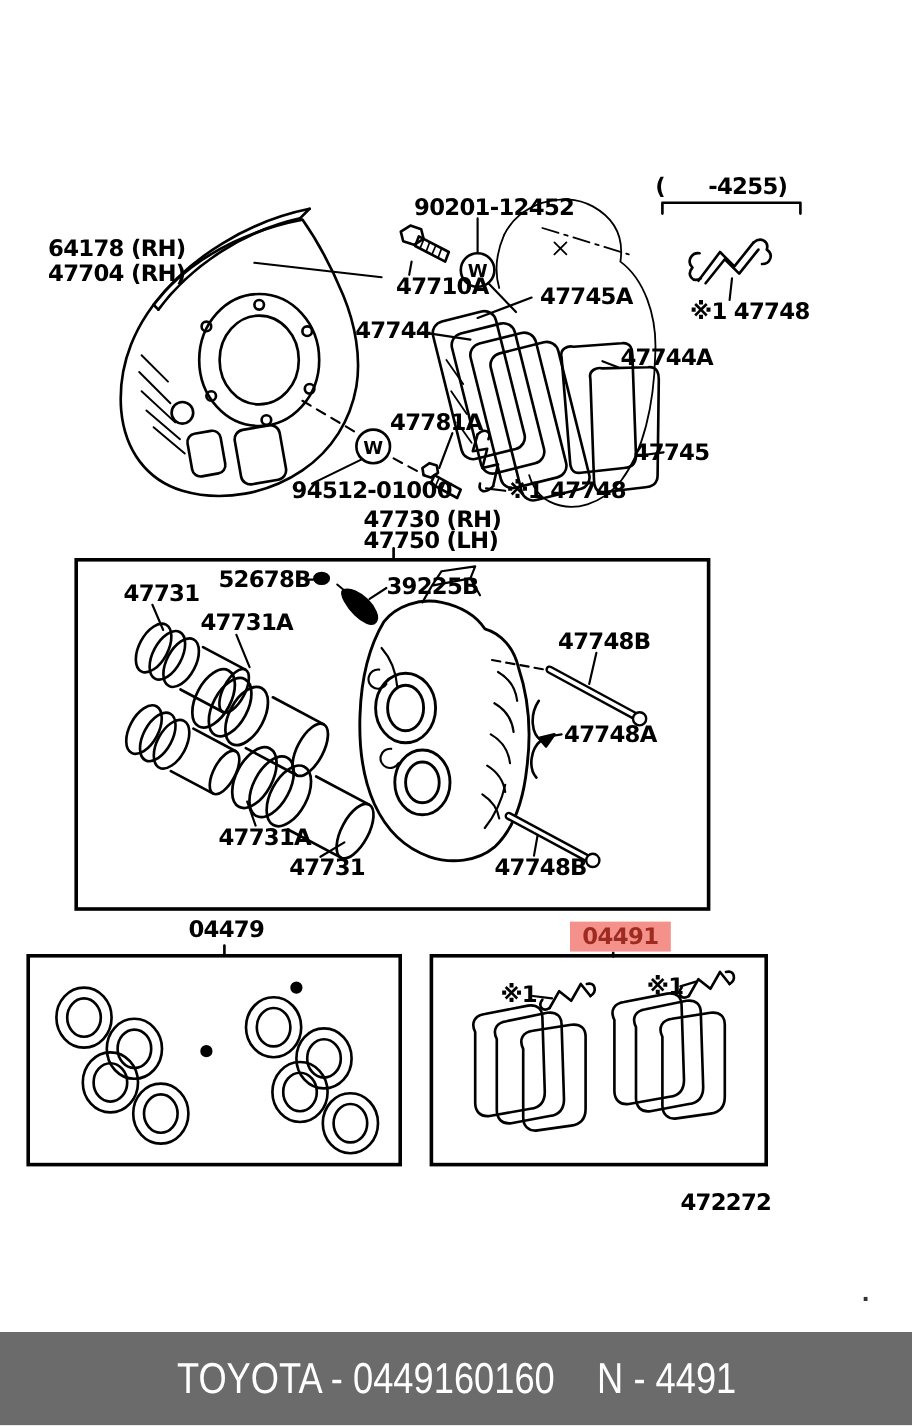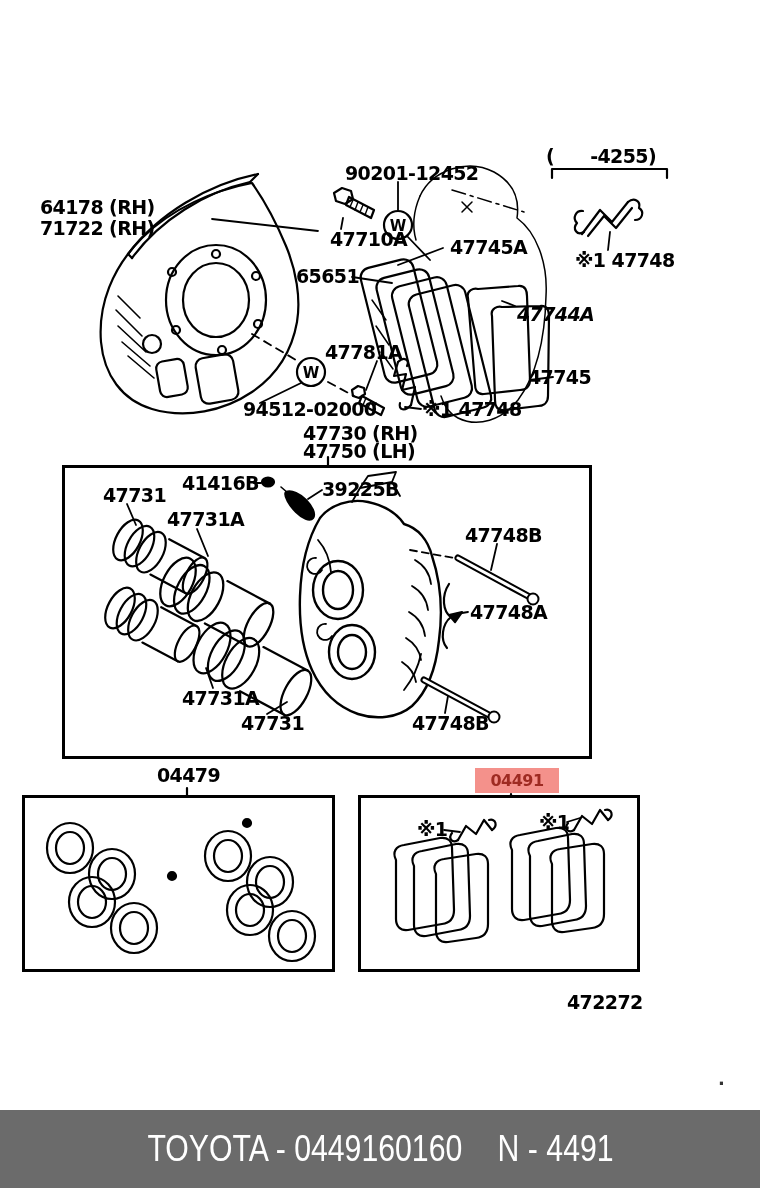--- a/index.html
+++ b/index.html
@@ -8,21 +8,21 @@
   }
   html,body{margin:0;padding:0;background:#fff;}
   #page{position:relative;width:760px;height:1188px;background:#fff;overflow:hidden;
         font-family:"DejaVu Sans","Liberation Sans",sans-serif;}
   .lbl{position:absolute;font-weight:700;font-size:19px;line-height:20px;
        color:var(--line);letter-spacing:-0.6px;white-space:pre;}
   .box{position:absolute;border:3px solid var(--line);box-sizing:border-box;background:transparent;}
   #artwork{position:absolute;left:0;top:0;}
   .hl{position:absolute;left:475px;top:768px;width:84px;height:25px;
       background:var(--highlight-bg);display:flex;align-items:center;justify-content:center;}
-  .hl span{font-weight:700;font-size:16px;color:var(--highlight-text);letter-spacing:-0.5px;}
+  .hl span{font-weight:700;font-size:19px;color:var(--highlight-text);letter-spacing:-0.5px;}
   #footer{position:absolute;left:0;top:1110px;width:760px;height:78px;background:var(--footer-bg);
           display:flex;align-items:center;justify-content:center;}
   #footer .ft{color:var(--footer-text);font-size:36px;font-weight:400;white-space:pre;
           font-family:"Liberation Sans","DejaVu Sans",sans-serif;
           transform:scaleX(0.84);transform-origin:center;display:flex;gap:42px;}
   .dot{position:absolute;font-size:18px;font-weight:700;color:#333;}
 </style>
 </head>
 <body>
 
@@ -244,37 +244,37 @@
 
     <text x="398" y="231" text-anchor="middle" font-size="15" font-weight="700" fill="#000">W</text>
     <text x="311" y="378" text-anchor="middle" font-size="15" font-weight="700" fill="#000">W</text>
   </svg>
 
   <div class="box" style="left:62px;top:465px;width:530px;height:294px;"></div>
   <div class="box" style="left:22px;top:795px;width:313px;height:177px;"></div>
   <div class="box" style="left:358px;top:795px;width:282px;height:177px;"></div>
 
   <div class="lbl" style="left:40px;top:197px;">64178 (RH)</div>
-  <div class="lbl" style="left:40px;top:218px;">71722 (RH)</div>
+  <div class="lbl" style="left:40px;top:218px;">47704 (RH)</div>
   <div class="lbl" style="left:345px;top:163px;text-align:right;">90201-12452</div>
   <div class="lbl" style="left:330px;top:229px;text-align:right;">47710A</div>
   <div class="lbl" style="left:450px;top:237px;">47745A</div>
-  <div class="lbl" style="left:296px;top:266px;">65651</div>
+  <div class="lbl" style="left:296px;top:266px;">47744</div>
   <div class="lbl" style="left:546px;top:146px;">(      -4255)</div>
   <div class="lbl" style="left:575px;top:250px;">※1 47748</div>
-  <div class="lbl" style="left:517px;top:304px;font-style:italic;">47744A</div>
+  <div class="lbl" style="left:517px;top:288px;">47744A</div>
   <div class="lbl" style="left:528px;top:367px;">47745</div>
   <div class="lbl" style="left:325px;top:342px;">47781A</div>
-  <div class="lbl" style="left:243px;top:399px;">94512-02000</div>
+  <div class="lbl" style="left:243px;top:399px;">94512-01000</div>
   <div class="lbl" style="left:422px;top:399px;">※1 47748</div>
   <div class="lbl" style="left:303px;top:423px;">47730 (RH)</div>
   <div class="lbl" style="left:303px;top:441px;">47750 (LH)</div>
 
   <div class="lbl" style="left:103px;top:485px;">47731</div>
-  <div class="lbl" style="left:182px;top:473px;">41416B</div>
+  <div class="lbl" style="left:182px;top:473px;">52678B</div>
   <div class="lbl" style="left:322px;top:479px;">39225B</div>
   <div class="lbl" style="left:167px;top:509px;">47731A</div>
   <div class="lbl" style="left:465px;top:525px;">47748B</div>
   <div class="lbl" style="left:470px;top:602px;">47748A</div>
   <div class="lbl" style="left:182px;top:688px;">47731A</div>
   <div class="lbl" style="left:241px;top:713px;">47731</div>
   <div class="lbl" style="left:412px;top:713px;">47748B</div>
 
   <div class="lbl" style="left:157px;top:765px;">04479</div>
   <div class="hl">

